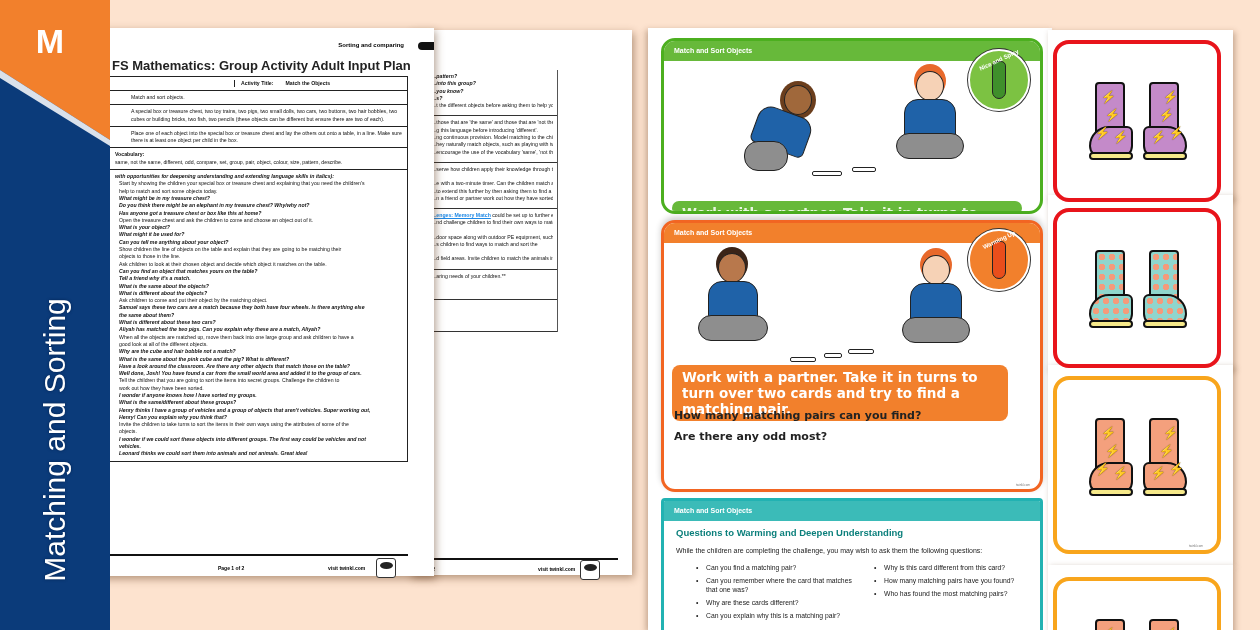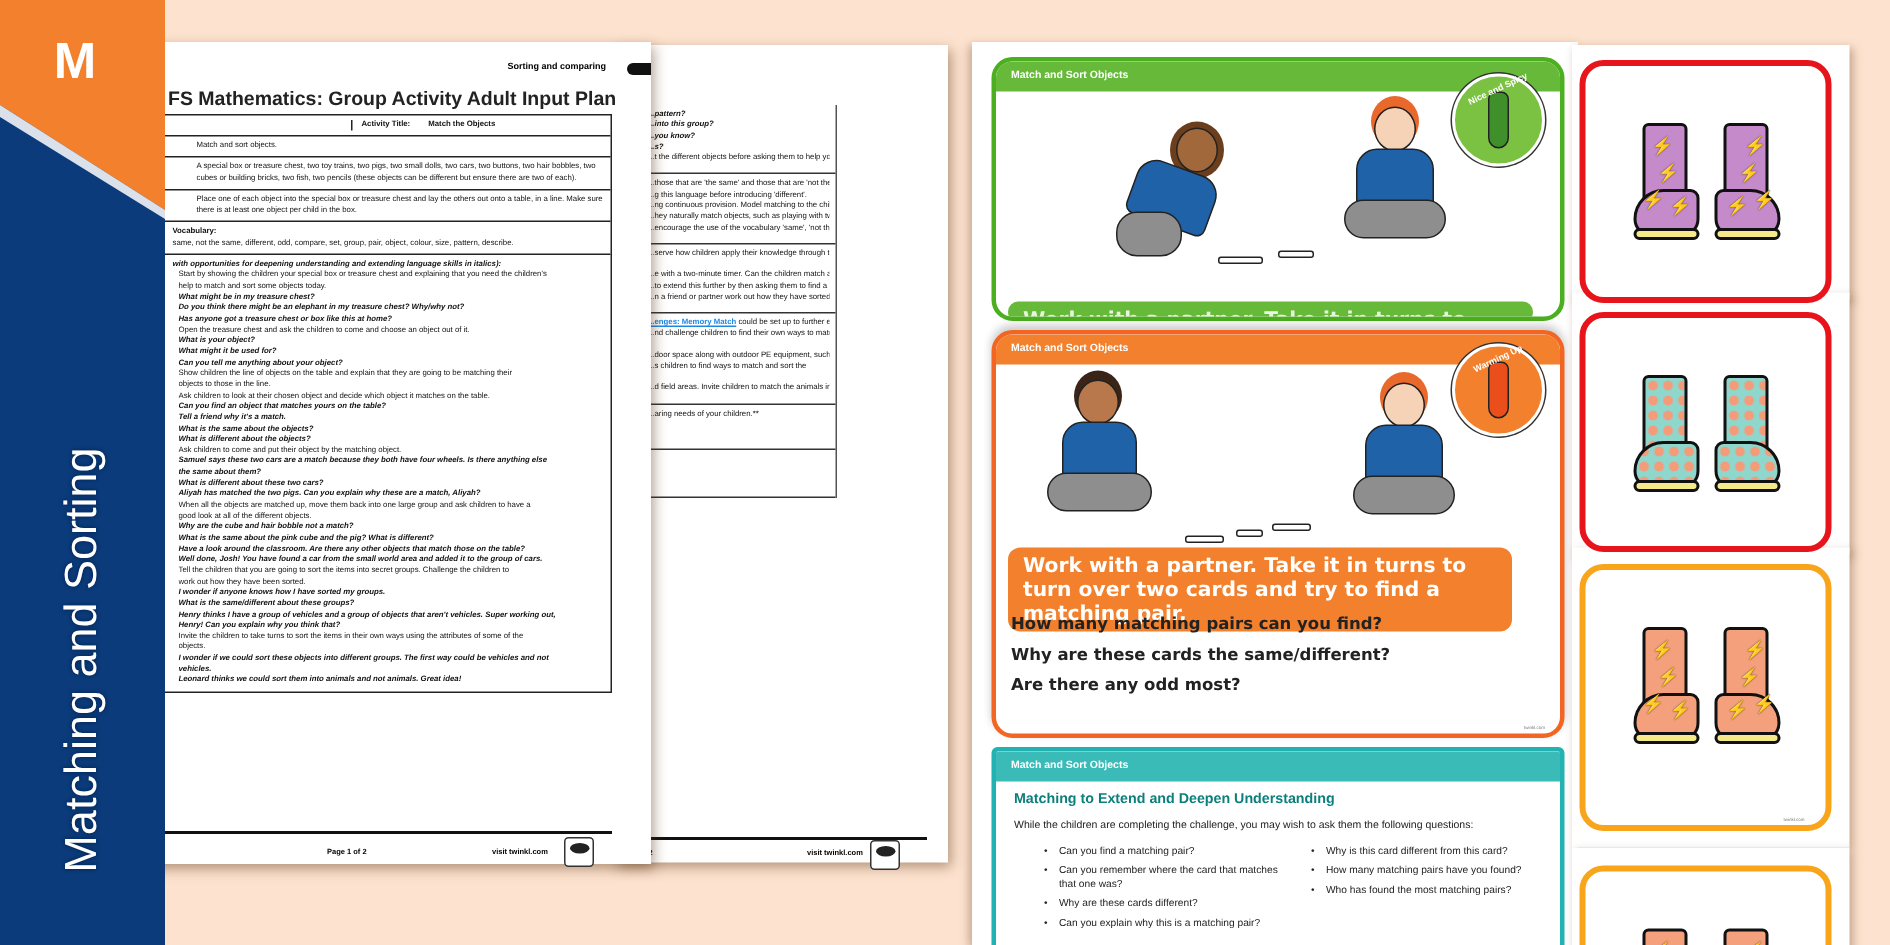--- a/index.html
+++ b/index.html
@@ -265,29 +265,28 @@
     <div class="cards-on-floor" style="left:184px;top:104px;width:26px"></div>
     <div class="kid" style="left:246px;top:10px">
       <div class="head" style="left:12px;top:0;background:#f6d2b6;box-shadow:0 -5px 0 2px #e8692b"></div>
       <div class="body" style="left:0;top:28px;width:52px;height:42px"></div>
       <div class="legs" style="left:-8px;top:62px;width:68px;height:26px"></div>
     </div>
   </div>
   <div class="instr orange">Work with a partner. Take it in turns to turn over two cards and try to find a matching pair.</div>
   <div class="q-list">
     <div>How many matching pairs can you find?</div>
-    <div>Why are these cards the same/different?</div>
     <div>Are there any odd most?</div>
   </div>
   <div class="tiny-foot">twinkl.com</div>
 </div>
 
 <div class="card teal">
   <div class="card-header">Match and Sort Objects</div>
-  <div class="teal-title">Matching to Extend and Deepen Understanding</div>
+  <div class="teal-title">Questions to Warming and Deepen Understanding</div>
   <div class="teal-intro">While the children are completing the challenge, you may wish to ask them the following questions:</div>
   <div class="teal-col" style="left:32px;width:160px">
     <div class="it">Can you find a matching pair?</div>
     <div class="it">Can you remember where the card that matches that one was?</div>
     <div class="it">Why are these cards different?</div>
     <div class="it">Can you explain why this is a matching pair?</div>
   </div>
   <div class="teal-col" style="left:210px;width:170px">
     <div class="it">Why is this card different from this card?</div>
     <div class="it">How many matching pairs have you found?</div>

